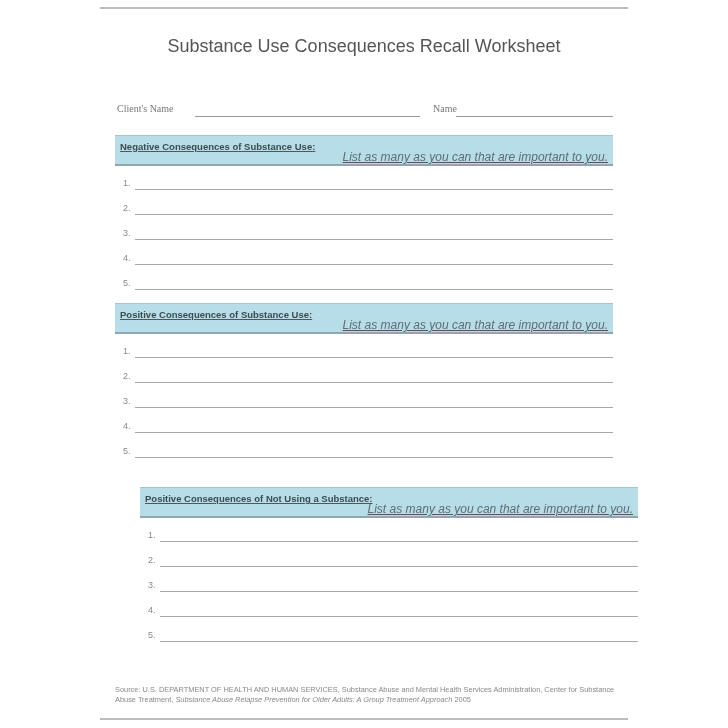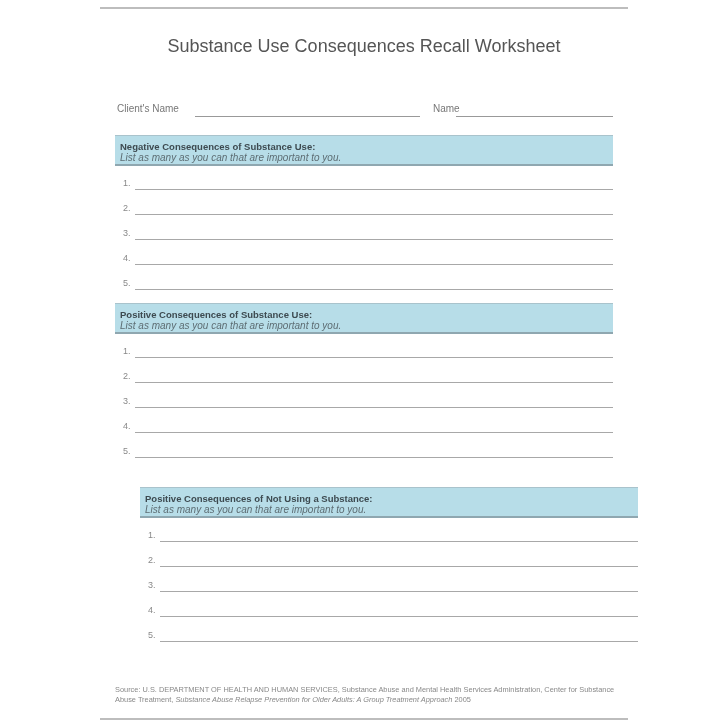--- a/index.html
+++ b/index.html
@@ -1,24 +1,24 @@
 <!DOCTYPE html>
 <html><head>
 <meta charset="utf-8">
 <style>
   html,body{margin:0;padding:0;background:#fff;}
   body{width:728px;height:728px;position:relative;overflow:hidden;font-family:"Liberation Sans",sans-serif;color:#555;}
   .rule{position:absolute;left:100px;width:528px;height:2px;background:#bdbdbd;}
   .title{position:absolute;left:100px;width:528px;top:36px;text-align:center;font-size:18px;color:#555;}
-  .field-label{position:absolute;font-size:10px;color:#777;}
+  .field-label{position:absolute;font-size:10px;color:#777;font-family:Liberation Serif, serif;}
   .field-line{position:absolute;height:1px;background:#999;}
   .section{position:absolute;left:115px;width:498px;}
-  .sec-head{background:#b7dde8;border-top:1px solid #a9c3cc;border-bottom:2px solid #8fa7b0;height:31px;padding:0 5px;box-sizing:border-box;}
+  .sec-head{background:#b7dde8;border-top:1px solid #a9c3cc;border-bottom:2px solid #8fa7b0;height:31px;padding:0 5px;box-sizing:border-box;text-decoration:underline;}
   .sec-title{font-size:9.5px;font-weight:bold;color:#3d4a50;padding-top:5px;line-height:11px;}
-  .sec-sub{font-size:10px;font-style:italic;color:#5d6d73;line-height:11px;}
+  .sec-sub{font-size:12px;font-style:italic;color:#5d6d73;line-height:11px;text-align:right;}
   .items{position:relative;}
   .item{position:relative;height:25px;}
   .num{position:absolute;left:8px;top:12px;font-size:9px;color:#888;}
   .line{position:absolute;left:20px;right:0;top:23px;height:1px;background:#a8a8a8;}
   .source{position:absolute;left:115px;top:685px;width:500px;font-size:7.4px;line-height:10px;color:#888;}
   .source i{font-style:italic;text-align:right;}
 </style>
 </head>
 <body>
 

